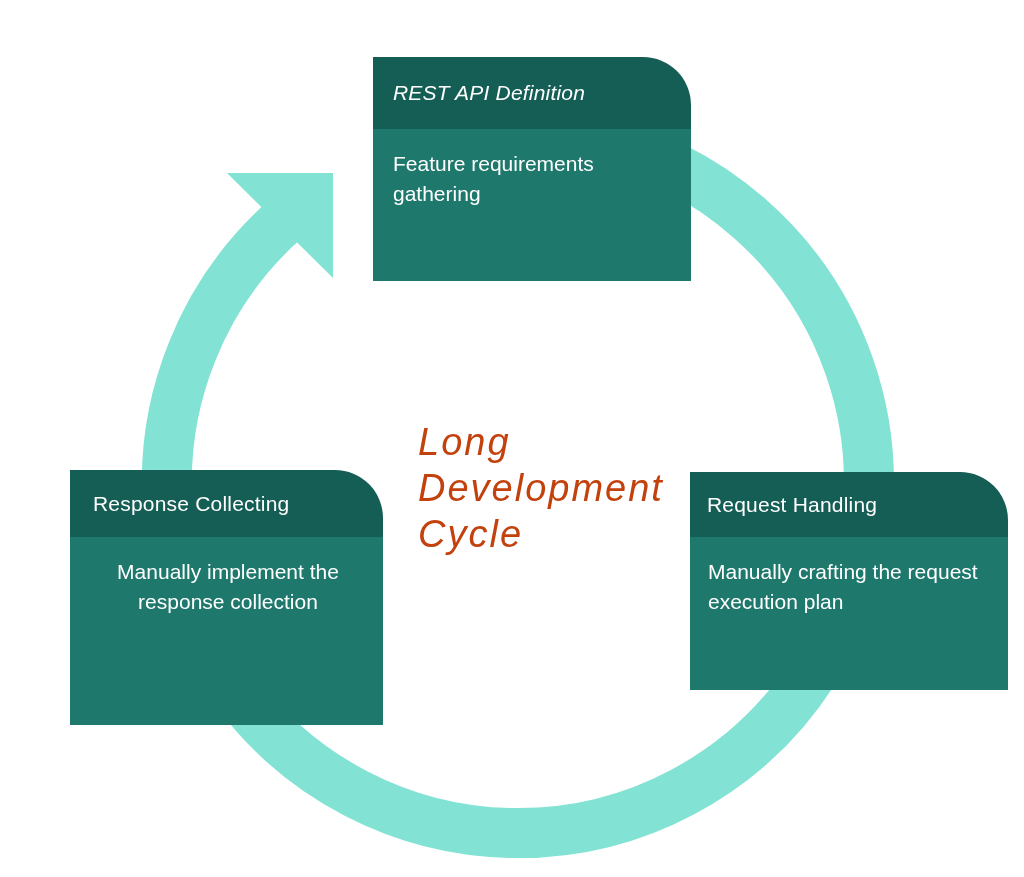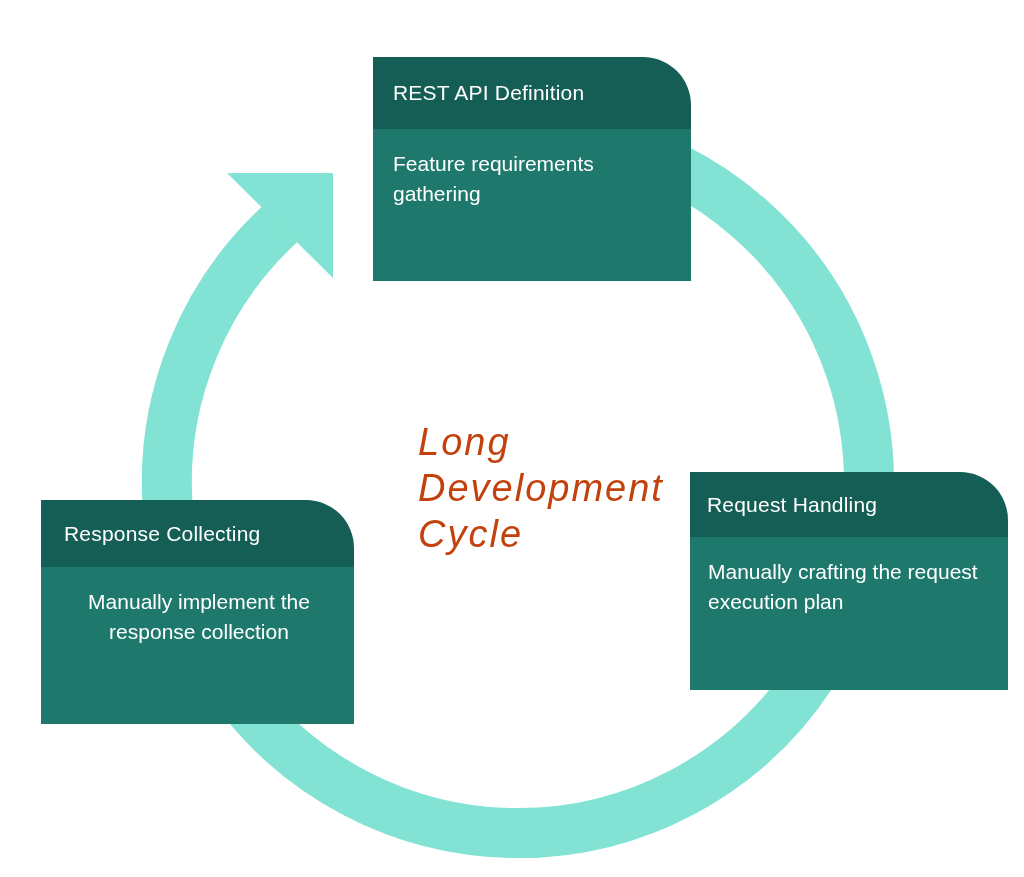--- a/index.html
+++ b/index.html
@@ -43,22 +43,22 @@
   }
   .card-body {
     background: #1E786C;
     flex: 1 1 auto;
     padding: 20px 20px 0 20px;
     font-size: 21px;
     line-height: 30px;
     font-weight: 400;
   }
   .card-top    { left: 373px; top: 57px;  width: 318px; height: 224px; }
-  .card-top    .card-header { height: 72px; }
-  .card-left   { left: 41px;  top: 470px; width: 313px; height: 224px; margin-top: 30px; }
+  .card-top    .card-header { height: 72px; font-style: italic; }
+  .card-left   { left: 70px;  top: 470px; width: 313px; height: 255px; }
   .card-left   .card-header { height: 67px; padding-left: 23px; }
   .card-left   .card-body   { padding-left: 23px; text-align: center; }
   .card-right  { left: 690px; top: 472px; width: 318px; height: 218px; }
   .card-right  .card-header { height: 65px; padding-left: 17px; }
   .card-right  .card-body   { padding-left: 18px; }
   .center-title {
     position: absolute;
     left: 418px;
     top: 419px;
     color: #c2410c;

